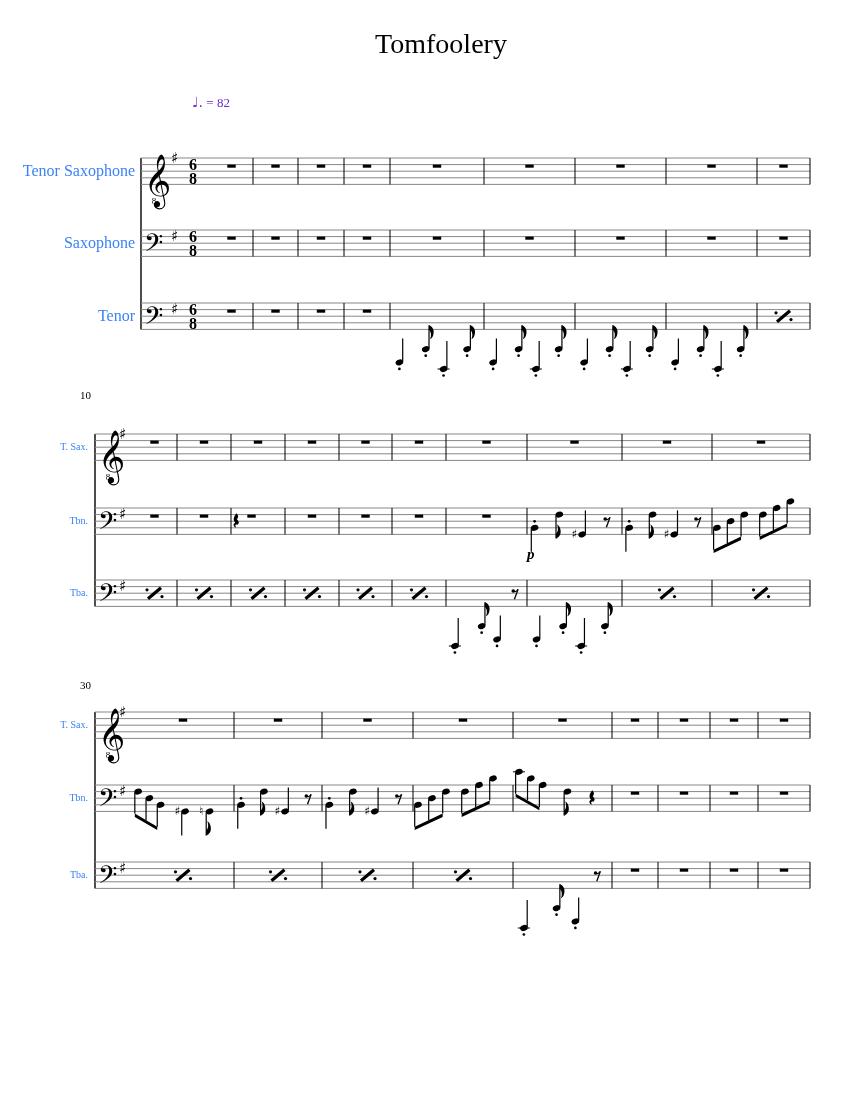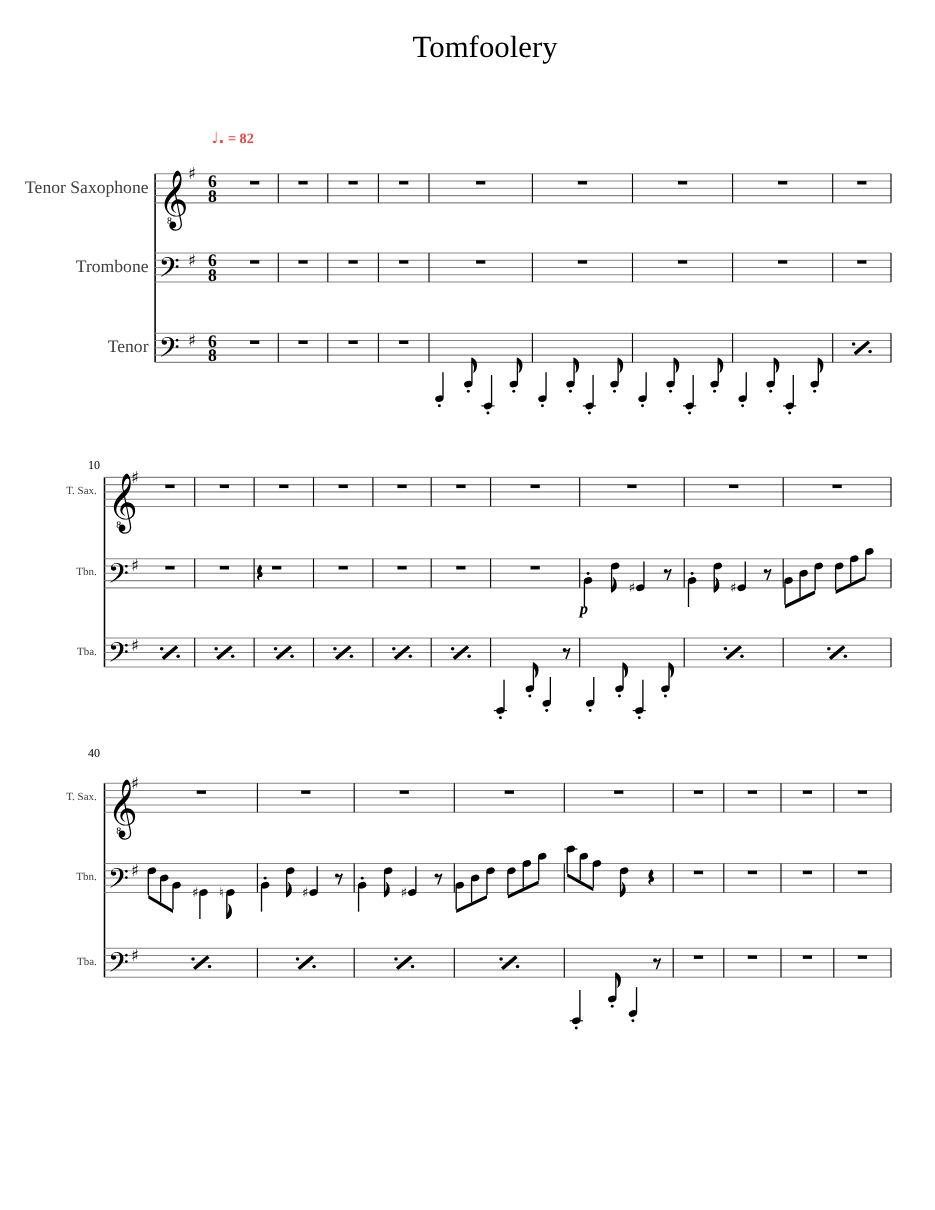--- a/index.html
+++ b/index.html
@@ -1,23 +1,23 @@
 <!DOCTYPE html>
 <html><head>
 <meta charset="utf-8">
 <style>
   html,body{margin:0;padding:0;background:#e8e8e8;}
   #sheet{position:relative;width:850px;height:1100px;background:#ffffff;margin:0 auto;
          font-family:"Liberation Serif",serif;overflow:hidden;}
   #score-svg{position:absolute;left:0;top:0;}
   .abs{position:absolute;}
   #title{left:0;top:28px;width:832px;text-align:center;font-size:28px;color:#000;padding-left:25px;}
-  #tempo{left:192px;top:118px;font-weight:bold;color:#ef4444;font-size:13px;}
+  #tempo{left:192px;top:94px;font-weight:normal;color:#6d28d9;font-size:13px;}
   #tempo .sym{font-family:"DejaVu Sans",sans-serif;font-size:14px;}
-  .ilabel{color:#404040;text-align:right;line-height:20px;}
+  .ilabel{color:#3b82f6;text-align:right;line-height:20px;}
   .sz1{font-size:16px;} .sz2{font-size:10px;}
   .w1{left:0;width:135px;} .w2{left:0;width:88px;}
   .mnum{color:#000;font-size:11px;left:80px;width:30px;}
   .dyn{color:#000;font-style:italic;font-weight:bold;font-size:15px;}
 </style>
 </head>
 <body>
 
 <div id="sheet">
   <svg id="score-svg" width="850" height="1100">
@@ -484,28 +484,28 @@
     </svg>
 
   <div id="title" class="abs">Tomfoolery</div>
 
   <div id="tempo" class="abs">
     <span class="sym">♩.</span>
     <span>= 82</span>
   </div>
 
   <div class="abs ilabel sz1 w1" style="top:161px">Tenor Saxophone</div>
-  <div class="abs ilabel sz1 w1" style="top:233px">Trombone</div>
+  <div class="abs ilabel sz1 w1" style="top:233px">Saxophone</div>
   <div class="abs ilabel sz1 w1" style="top:306px">Tenor</div>
 
   <div class="abs ilabel sz2 w2" style="top:437px">T. Sax.</div>
   <div class="abs ilabel sz2 w2" style="top:511px">Tbn.</div>
   <div class="abs ilabel sz2 w2" style="top:583px">Tba.</div>
 
   <div class="abs ilabel sz2 w2" style="top:715px">T. Sax.</div>
   <div class="abs ilabel sz2 w2" style="top:788px">Tbn.</div>
   <div class="abs ilabel sz2 w2" style="top:865px">Tba.</div>
 
-  <div class="abs mnum" style="top:417px">10</div>
-  <div class="abs mnum" style="top:679px">40</div>
+  <div class="abs mnum" style="top:389px">10</div>
+  <div class="abs mnum" style="top:679px">30</div>
 
   <div class="abs dyn" style="left:527px;top:546px">p</div>
 </div>
 
 </body></html>

